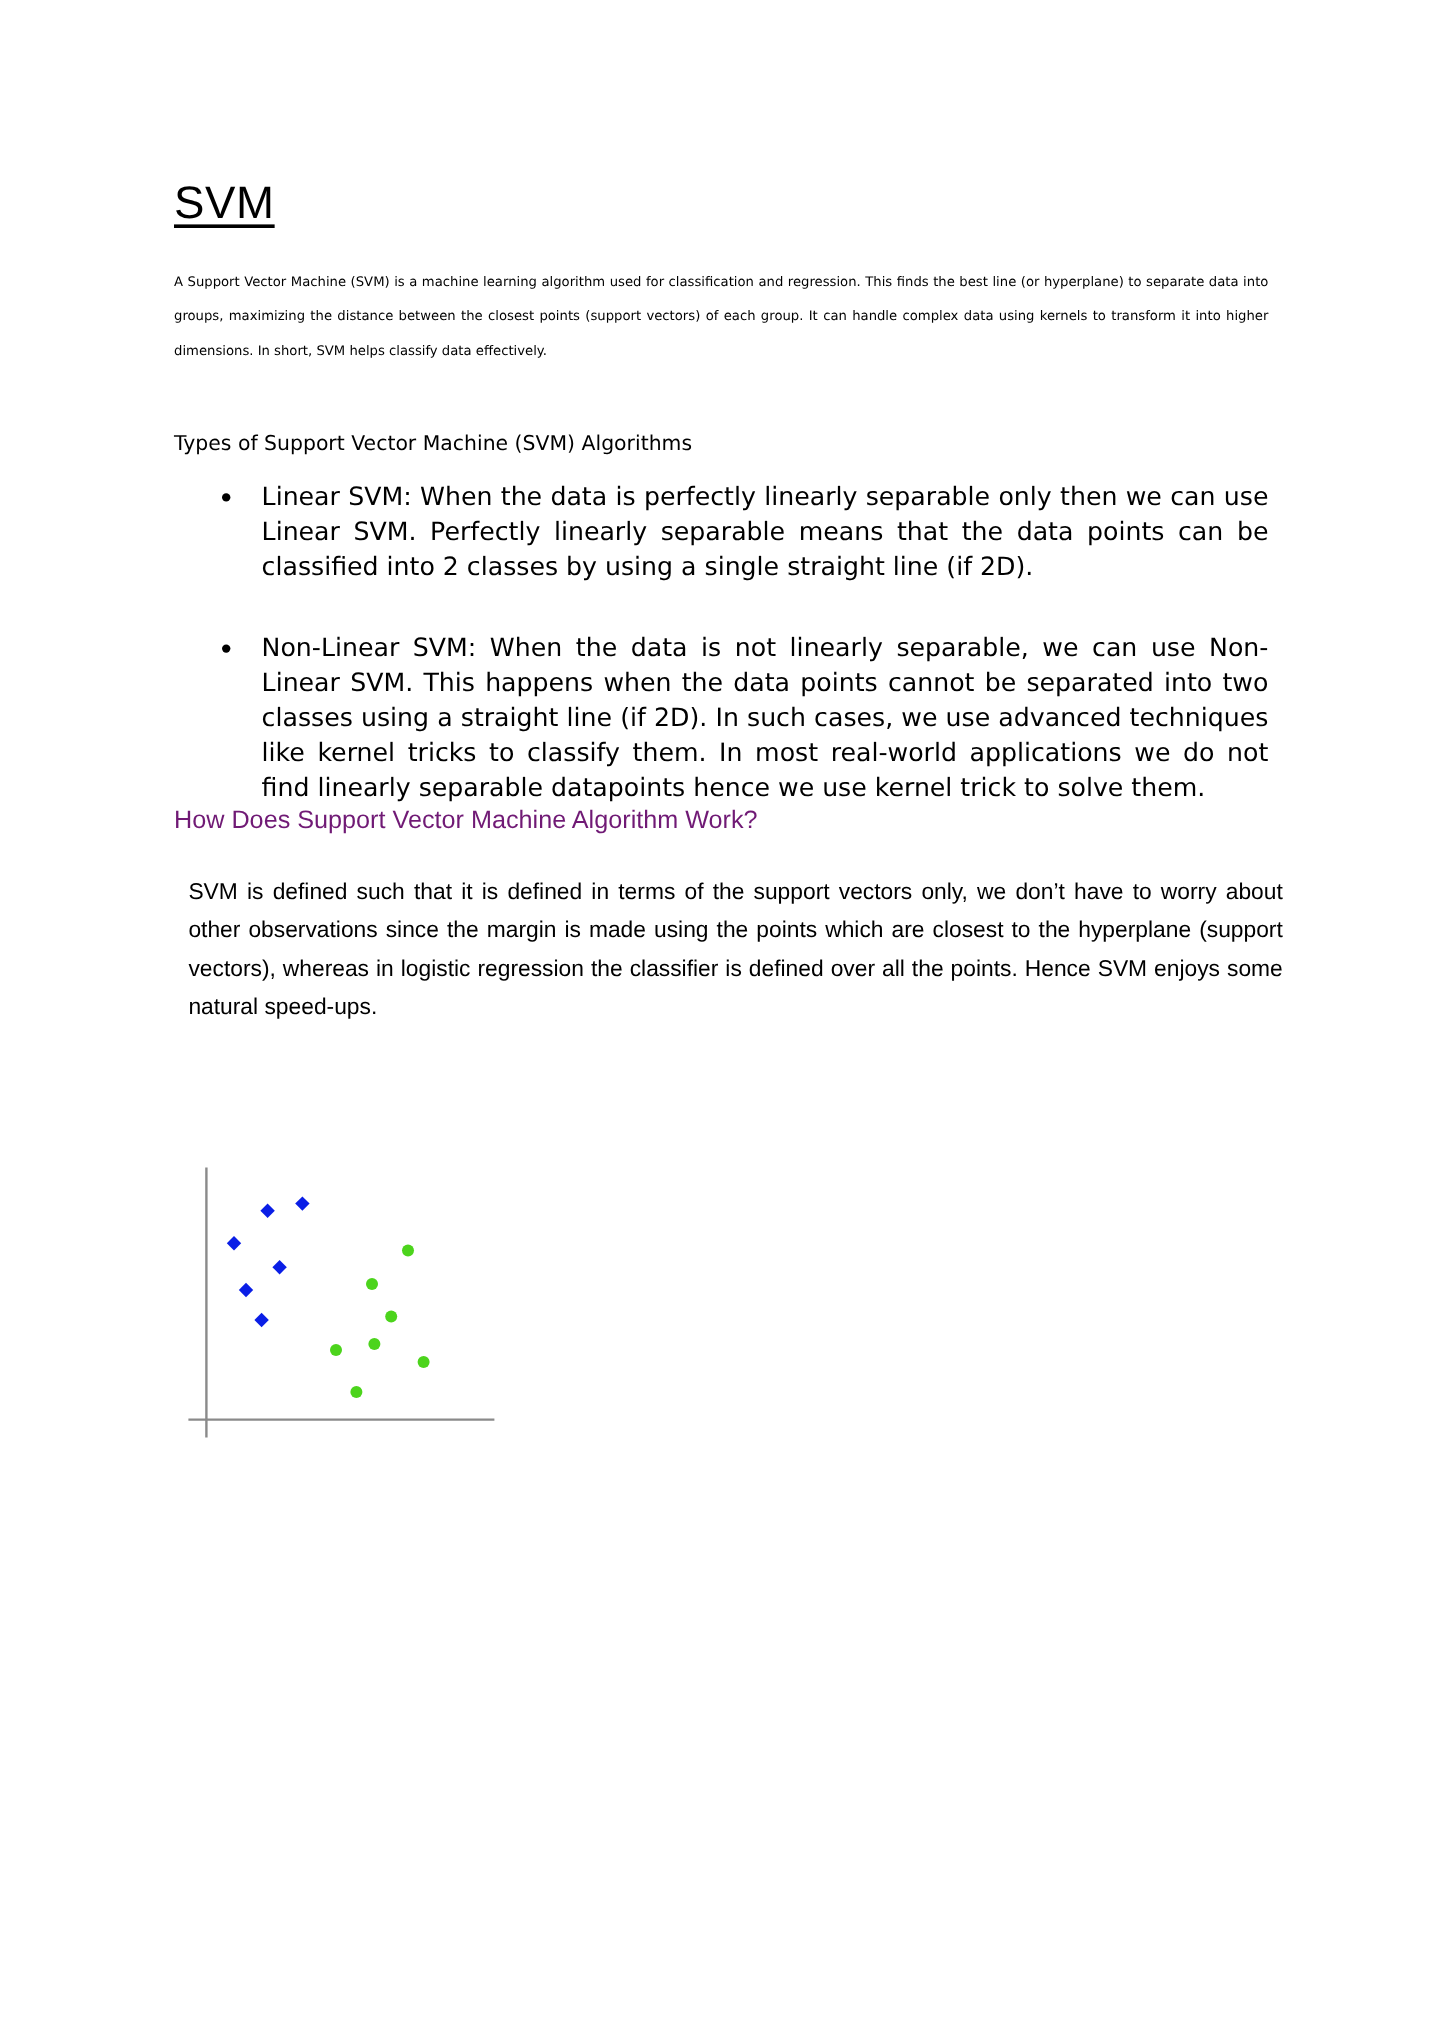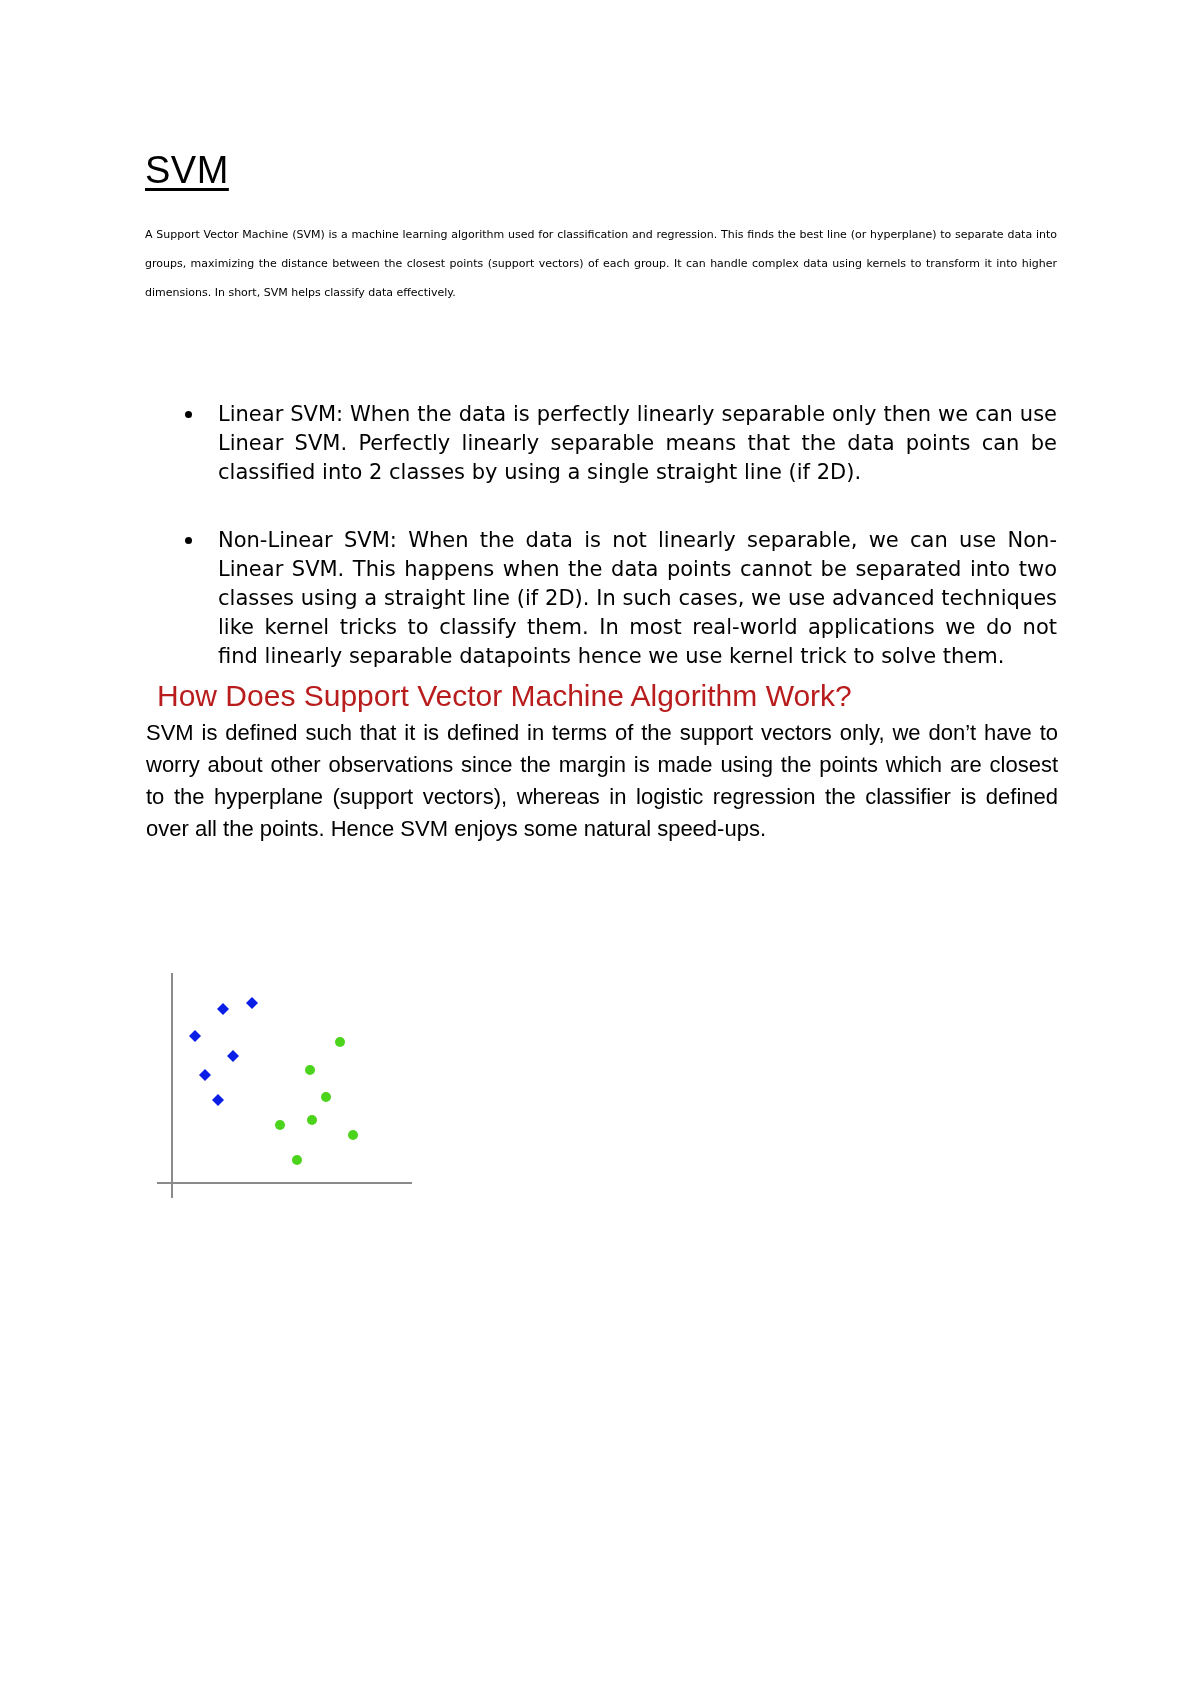--- a/index.html
+++ b/index.html
@@ -22,41 +22,42 @@
     position: absolute; left: 145px; width: 912px; margin: 0; padding: 0; list-style: none;
     font-family: "DejaVu Sans", sans-serif; font-size: 21px; line-height: 29px;
   }
   ul.bullets li { position: relative; padding-left: 73px; text-align: justify; }
   ul.bullets li .bullet-dot {
     position: absolute; left: 40px; top: 11px; width: 7px; height: 7px; border-radius: 50%; background: #000;
   }
   .b1 { top: 400px; }
   .b2 { top: 526px; }
   .h2 {
-    position: absolute; left: 145px; top: 670px; margin: 12px; font-weight: normal;
-    font-family: "Liberation Sans", sans-serif; font-size: 30px; line-height: 28px; color: #b91c1c;
+    position: absolute; left: 145px; top: 670px; margin: 0; font-weight: normal;
+    font-family: "Liberation Sans", sans-serif; font-size: 21px; line-height: 28px; color: #701a75;
   }
   .body2 {
-    position: absolute; left: 145px; width: 912px; margin: 1px;
-    font-family: "Liberation Sans", sans-serif; font-size: 22px; line-height: 32px; text-align: justify;
+    position: absolute; left: 145px; width: 912px; margin: 12px;
+    font-family: "Liberation Sans", sans-serif; font-size: 19px; line-height: 32px; text-align: justify;
   }
   .p-how { top: 716px; }
   .p-lets { top: 859px; }
   .p-classify { top: 1235px; text-align: left; }
   .scatter { position: absolute; left: 150px; top: 968px; width: 270px; height: 240px; }
 </style>
 </head>
 <body>
 
 <div class="page">
 
   <h1 class="title">SVM</h1>
 
   <p class="para intro">A Support Vector Machine (SVM) is a machine learning algorithm used for classification and regression. This finds the best line (or hyperplane) to separate data into groups, maximizing the distance between the closest points (support vectors) of each group. It can handle complex data using kernels to transform it into higher dimensions. In short, SVM helps classify data effectively.</p>
 
+  <p class="para types-label">Types of Support Vector Machine (SVM) Algorithms</p>
 
   <ul class="bullets b1">
     <li>
       <span class="bullet-dot"></span>
       <span>Linear SVM: When the data is perfectly linearly separable only then we can use Linear SVM. Perfectly linearly separable means that the data points can be classified into 2 classes by using a single straight line (if 2D).</span>
     </li>
   </ul>
   <ul class="bullets b2">
     <li>
       <span class="bullet-dot"></span>

